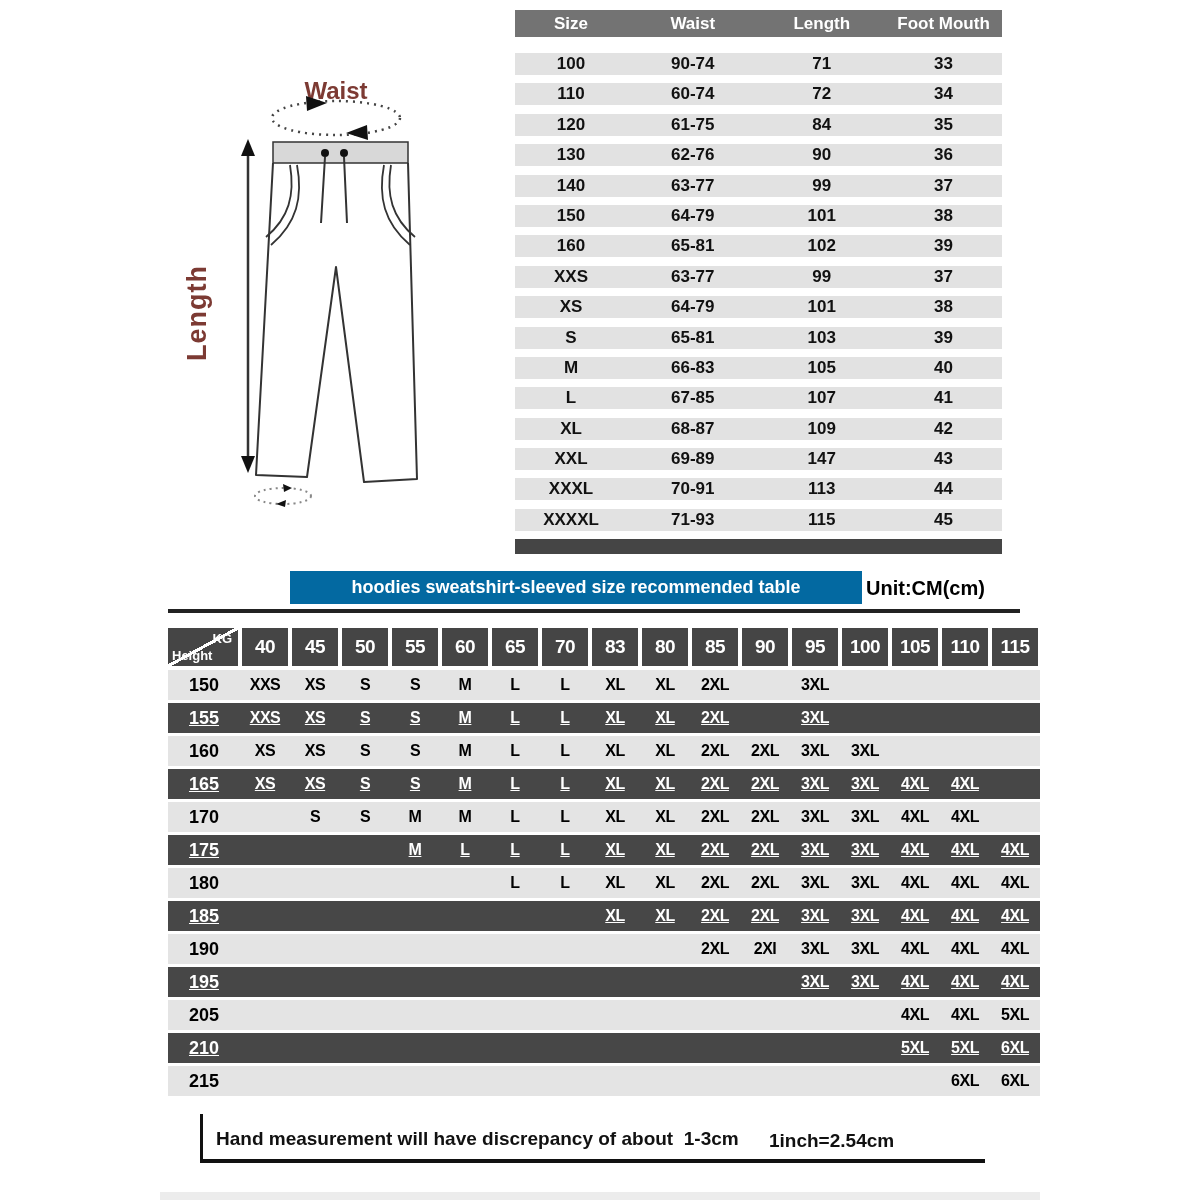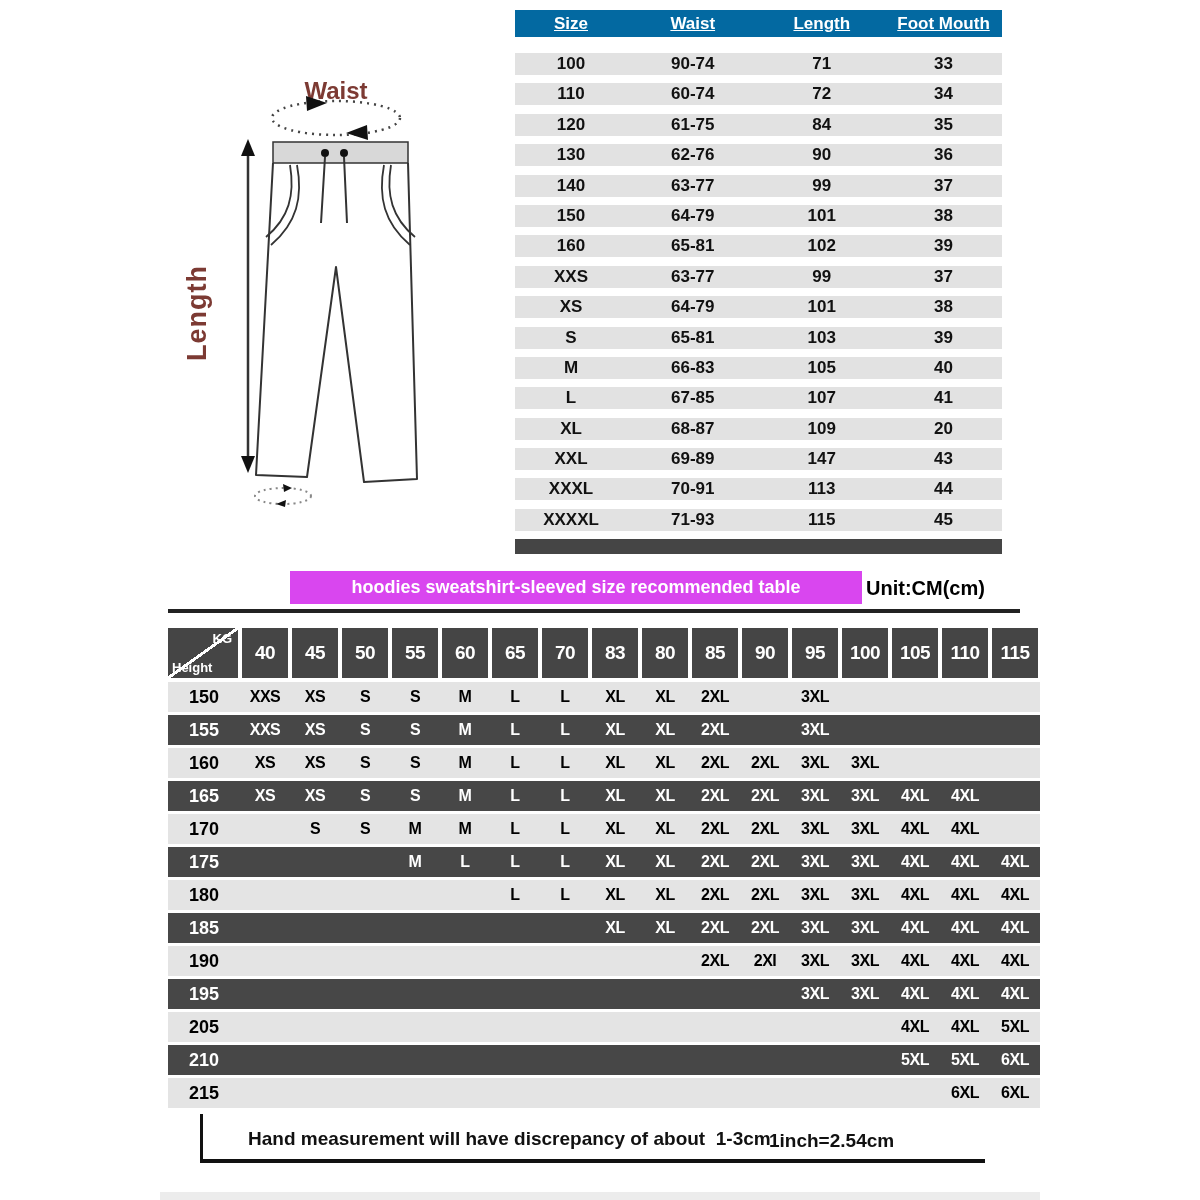--- a/index.html
+++ b/index.html
@@ -4,54 +4,54 @@
 <style>
   html,body{margin:0;padding:0;background:#fff;}
   .page{position:relative;width:1200px;height:1200px;background:#fff;overflow:hidden;
         font-family:"Liberation Sans",sans-serif;color:#111;}
 
   
   .pants-svg{position:absolute;left:140px;top:55px;width:370px;height:470px;}
 
   
   .size-table{position:absolute;left:515px;top:10px;width:487px;}
-  .st-header{display:grid;grid-template-columns:23% 27% 26% 24%;background:#0369a1;color:#fff;
-             height:27px;align-items:center;font-weight:bold;font-size:17px;text-align:center;white-space:nowrap;text-decoration:underline;}
+  .st-header{display:grid;grid-template-columns:23% 27% 26% 24%;background:#737373;color:#fff;
+             height:27px;align-items:center;font-weight:bold;font-size:17px;text-align:center;white-space:nowrap;}
   .st-body{margin-top:16px;}
   .size-row{display:grid;grid-template-columns:23% 27% 26% 24%;height:22px;margin-bottom:8.4px;
             background:#e2e2e2;align-items:center;text-align:center;font-weight:bold;font-size:17px;}
   .st-footerbar{height:15px;background:#454545;margin-top:5px;}
 
   
-  .banner{position:absolute;left:290px;top:571px;width:572px;height:33px;background:#d946ef;
+  .banner{position:absolute;left:290px;top:571px;width:572px;height:33px;background:#0369a1;
           display:flex;align-items:center;justify-content:center;color:#fff;font-weight:bold;font-size:18px;}
   .unit{position:absolute;left:866px;top:577px;font-size:20px;font-weight:bold;color:#000;}
   .rule{position:absolute;left:168px;top:609px;width:852px;height:4px;background:#222;}
 
   
   .matrix{position:absolute;left:168px;top:628px;width:872px;}
-  .m-header{display:grid;grid-template-columns:72px repeat(16,1fr);height:50px;margin-bottom:4px;}
+  .m-header{display:grid;grid-template-columns:72px repeat(16,1fr);height:38px;margin-bottom:4px;}
   .wbox{background:#454545;color:#fff;margin:0 2px;display:flex;align-items:center;justify-content:center;
         font-weight:bold;font-size:19px;letter-spacing:-0.5px;}
   .corner{position:relative;background-color:#454545;margin-right:2px;
           background-image:linear-gradient(to bottom right, transparent calc(50% - 1.5px),
             #fff calc(50% - 1.5px), #fff calc(50% + 1.5px), transparent calc(50% + 1.5px));}
   .corner .kg{position:absolute;top:3px;right:6px;color:#fff;font-weight:bold;font-size:13px;}
   .corner .hgt{position:absolute;bottom:3px;left:4px;color:#fff;font-weight:bold;font-size:13px;}
   .mrow{display:grid;grid-template-columns:72px repeat(16,1fr);height:30px;margin-bottom:3px;
         align-items:center;text-align:center;}
   .mrow.light{background:#e4e4e4;color:#000;}
-  .mrow.dark{background:#474747;color:#fff;}
+  .mrow.dark{background:#474747;color:#fff;text-decoration:underline;}
   .hcell{font-weight:bold;font-size:18px;}
   .mcell{font-weight:bold;font-size:16px;letter-spacing:-0.5px;white-space:nowrap;}
 
   
   .v-line{position:absolute;left:200px;top:1114px;width:3px;height:47px;background:#111;}
   .h-line{position:absolute;left:200px;top:1159px;width:785px;height:4px;background:#111;}
-  .note{position:absolute;left:216px;top:1128px;font-size:19px;font-weight:bold;white-space:pre;margin-left:32px;}
+  .note{position:absolute;left:216px;top:1128px;font-size:19px;font-weight:bold;white-space:pre;}
   .conversion{position:absolute;left:748px;top:1130px;font-size:19px;font-weight:bold;margin-left:21px;}
   .bottom-strip{position:absolute;left:160px;top:1192px;width:880px;height:8px;background:#ececec;}
 </style>
 </head>
 <body>
 
 <div class="page">
 
   <svg class="pants-svg" viewBox="0 0 370 470">
     <text x="196" y="44" text-anchor="middle" font-size="24" font-weight="bold" fill="#7c3a33">Waist</text>
@@ -154,21 +154,21 @@
         <div class="size-row">
           <span class="size-cell">L</span>
           <span class="size-cell">67-85</span>
           <span class="size-cell">107</span>
           <span class="size-cell">41</span>
         </div>
         <div class="size-row">
           <span class="size-cell">XL</span>
           <span class="size-cell">68-87</span>
           <span class="size-cell">109</span>
-          <span class="size-cell">20</span>
+          <span class="size-cell">42</span>
         </div>
         <div class="size-row">
           <span class="size-cell">XXL</span>
           <span class="size-cell">69-89</span>
           <span class="size-cell">147</span>
           <span class="size-cell">43</span>
         </div>
         <div class="size-row">
           <span class="size-cell">XXXL</span>
           <span class="size-cell">70-91</span>

